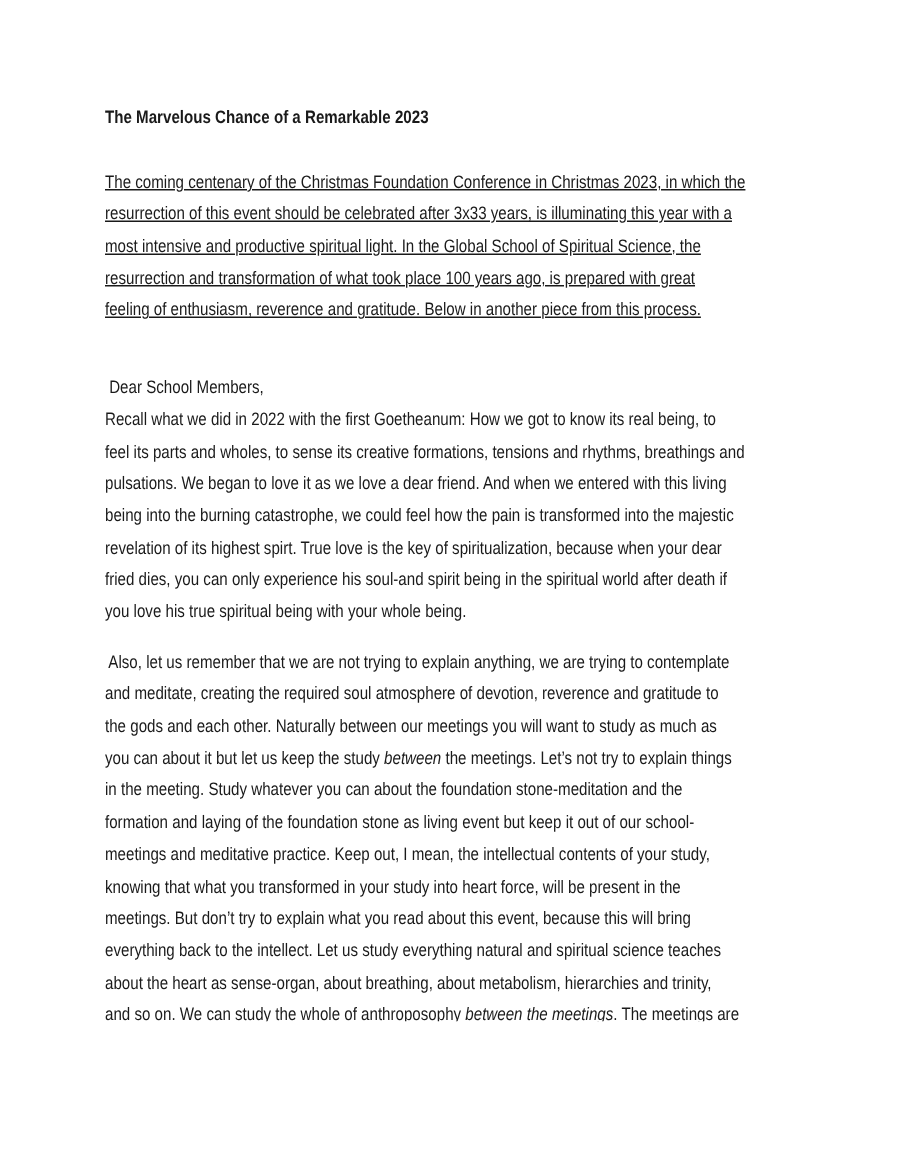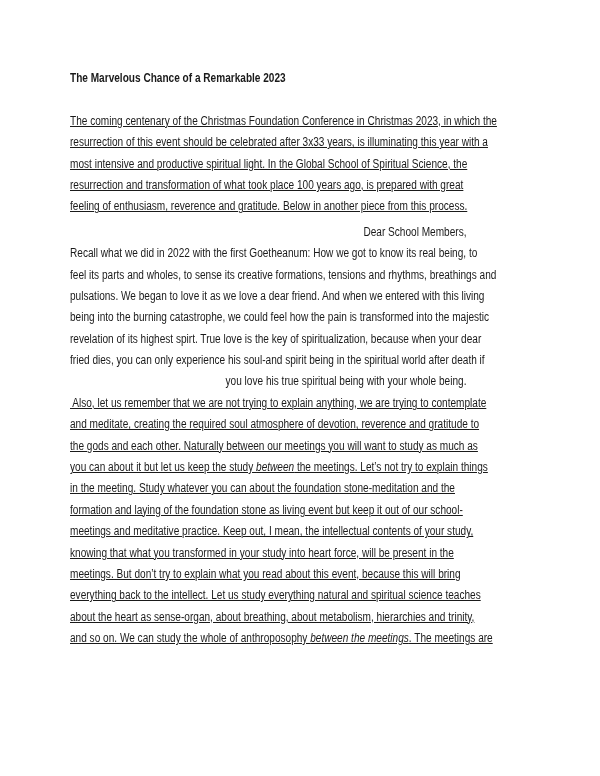--- a/index.html
+++ b/index.html
@@ -44,31 +44,31 @@
   <div class="text-block">
     <div class="line title-line">The Marvelous Chance of a Remarkable 2023</div>
 
   <div style="margin-top: 21.4px; text-decoration: underline;">
         <div class="line"><span>The coming centenary of the Christmas Foundation Conference in Christmas 2023, in which the</span></div>
         <div class="line"><span>resurrection of this event should be celebrated after 3x33 years, is illuminating this year with a</span></div>
         <div class="line"><span>most intensive and productive spiritual light. In the Global School of Spiritual Science, the</span></div>
         <div class="line"><span>resurrection and transformation of what took place 100 years ago, is prepared with great</span></div>
         <div class="line"><span>feeling of enthusiasm, reverence and gratitude. Below in another piece from this process.</span></div>
       </div>
-      <div style="margin-top: 4px; text-align: right;">
+      <div style="margin-top: 30px;">
         <div class="line"><span> Dear School Members,</span></div>
         <div class="line"><span>Recall what we did in 2022 with the first Goetheanum: How we got to know its real being, to</span></div>
         <div class="line"><span>feel its parts and wholes, to sense its creative formations, tensions and rhythms, breathings and</span></div>
         <div class="line"><span>pulsations. We began to love it as we love a dear friend. And when we entered with this living</span></div>
         <div class="line"><span>being into the burning catastrophe, we could feel how the pain is transformed into the majestic</span></div>
         <div class="line"><span>revelation of its highest spirt. True love is the key of spiritualization, because when your dear</span></div>
         <div class="line"><span>fried dies, you can only experience his soul-and spirit being in the spiritual world after death if</span></div>
         <div class="line"><span>you love his true spiritual being with your whole being.</span></div>
       </div>
-      <div style="margin-top: 0px; text-decoration: underline;">
+      <div style="margin-top: 12px;">
         <div class="line"><span> Also, let us remember that we are not trying to explain anything, we are trying to contemplate</span></div>
         <div class="line"><span>and meditate, creating the required soul atmosphere of devotion, reverence and gratitude to</span></div>
         <div class="line"><span>the gods and each other. Naturally between our meetings you will want to study as much as</span></div>
         <div class="line"><span>you can about it but let us keep the study </span><span class="italic">between</span><span> the meetings. Let’s not try to explain things</span></div>
         <div class="line"><span>in the meeting. Study whatever you can about the foundation stone-meditation and the</span></div>
         <div class="line"><span>formation and laying of the foundation stone as living event but keep it out of our school-</span></div>
         <div class="line"><span>meetings and meditative practice. Keep out, I mean, the intellectual contents of your study,</span></div>
         <div class="line"><span>knowing that what you transformed in your study into heart force, will be present in the</span></div>
         <div class="line"><span>meetings. But don’t try to explain what you read about this event, because this will bring</span></div>
         <div class="line"><span>everything back to the intellect. Let us study everything natural and spiritual science teaches</span></div>

